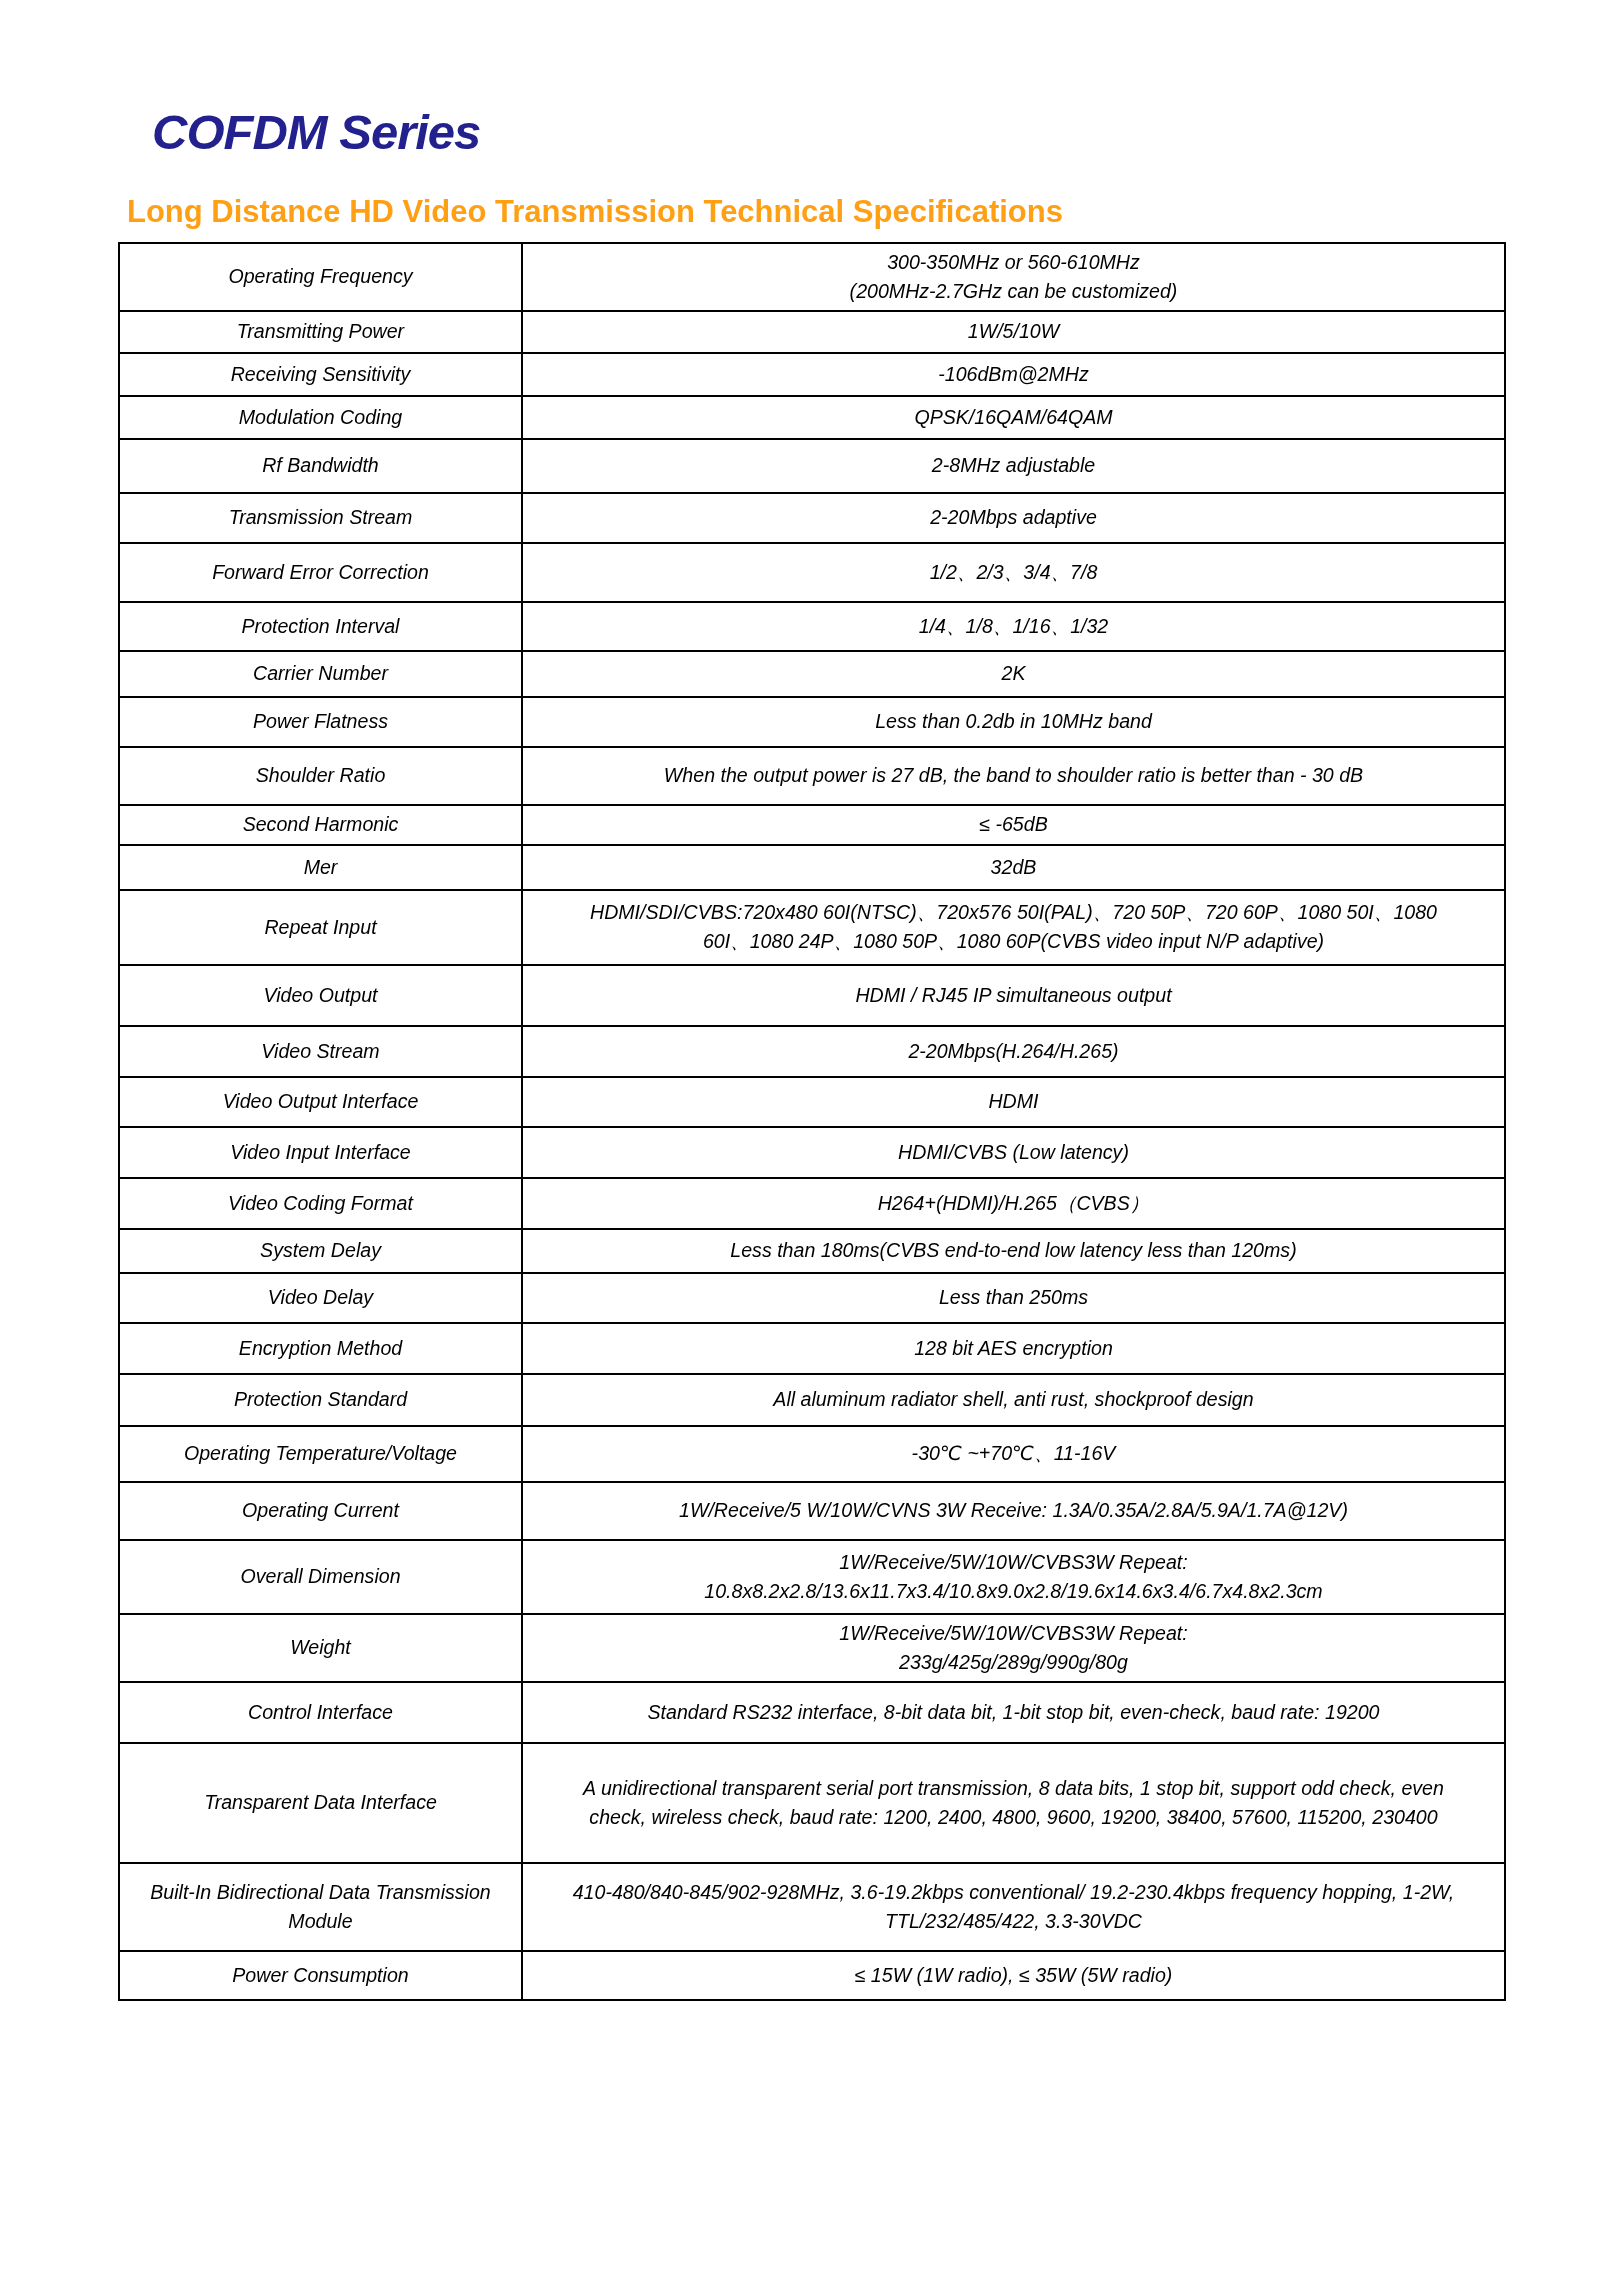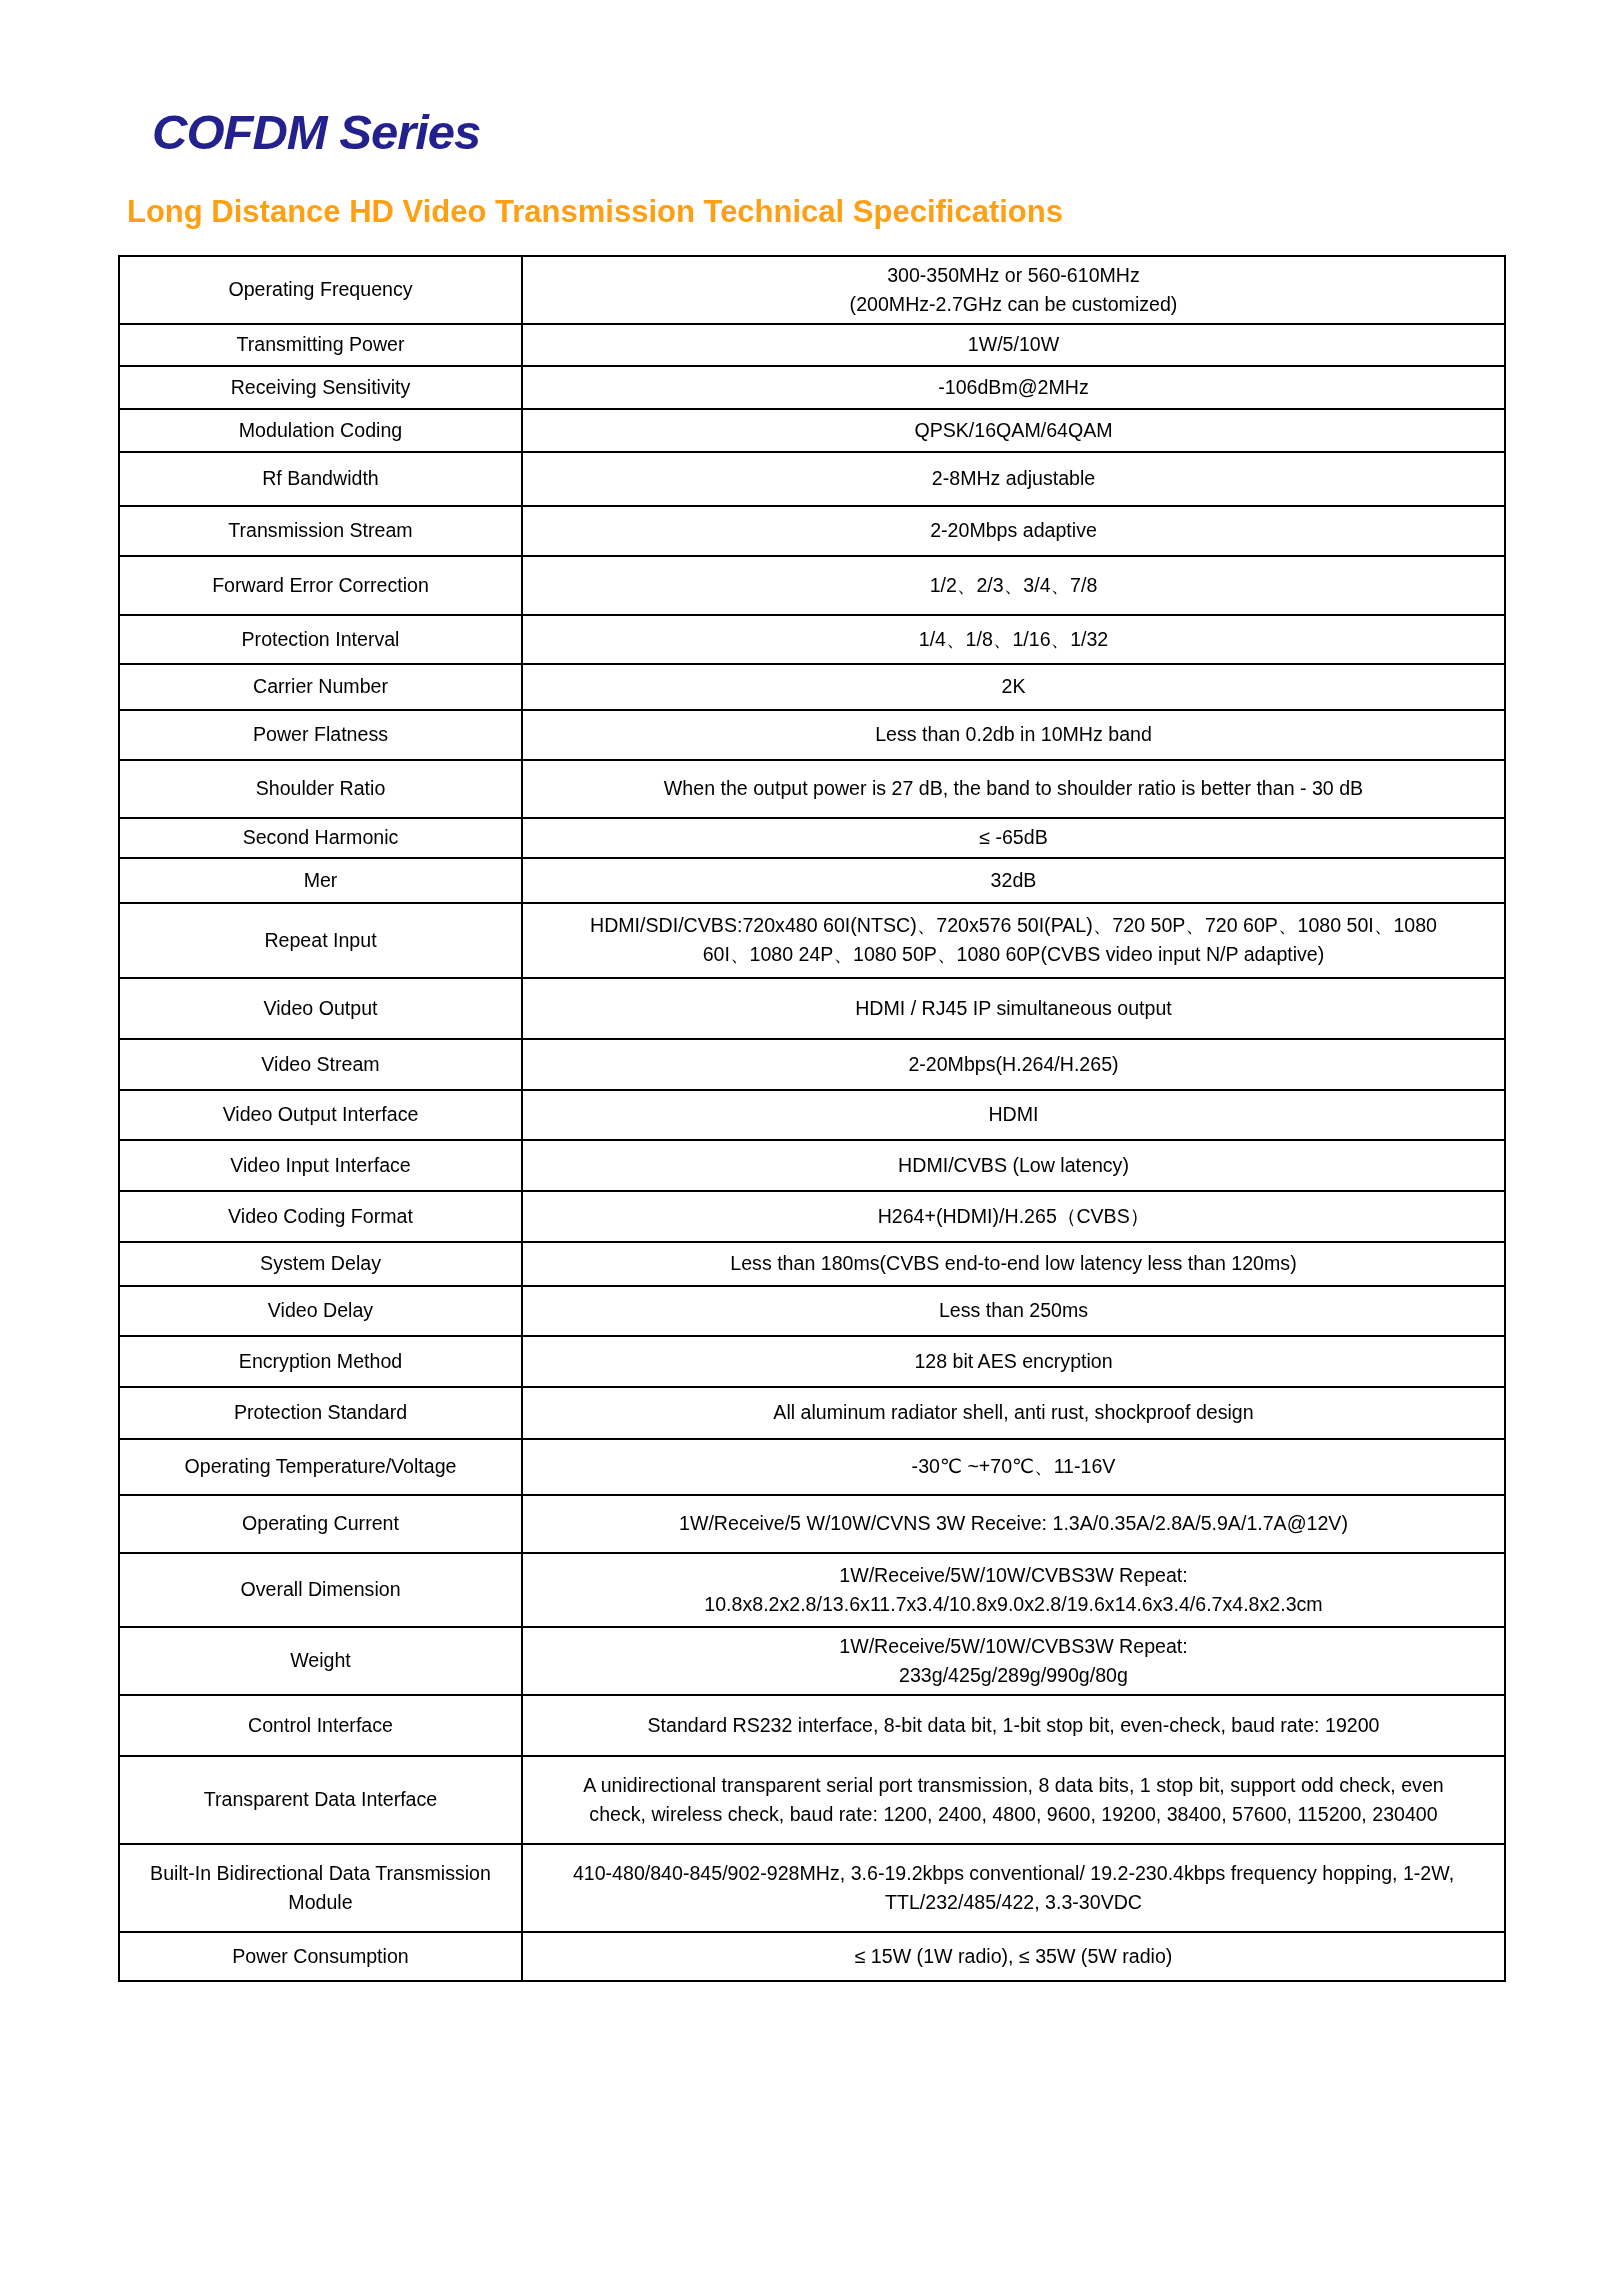--- a/index.html
+++ b/index.html
@@ -27,28 +27,29 @@
     white-space:nowrap;
     margin-left:44px;
   }
   .subtitle{
     position:absolute;left:127px;top:190px;
     font-weight:bold;font-size:31px;line-height:1.4;
     color:var(--color-subtitle_orange);
     white-space:nowrap;
   }
   table.spec-table{
-    position:absolute;left:118px;top:255px;
+    position:absolute;left:118px;top:242px;
     width:1386px;
     border-collapse:collapse;
     table-layout:fixed;
     border-top:2.9px solid var(--color-table_border);
     border-bottom:2.9px solid var(--color-table_border);
     border-left:2px solid var(--color-table_border);
     border-right:2px solid var(--color-table_border);
+    font-style:italic;
   }
   table.spec-table td{
     border-top:2.9px solid var(--color-table_border);
     vertical-align:middle;
     text-align:center;
     font-size:19.6px;
     line-height:29px;
     white-space:pre-line;
     padding:3.9px 9.8px;
   }
@@ -60,21 +61,21 @@
   
   tr:nth-child(1){height:62px}  tr:nth-child(2){height:42px}  tr:nth-child(3){height:43px}
   tr:nth-child(4){height:43px}  tr:nth-child(5){height:54px}  tr:nth-child(6){height:50px}
   tr:nth-child(7){height:59px}  tr:nth-child(8){height:49px}  tr:nth-child(9){height:46px}
   tr:nth-child(10){height:50px} tr:nth-child(11){height:58px} tr:nth-child(12){height:40px}
   tr:nth-child(13){height:45px} tr:nth-child(14){height:75px} tr:nth-child(15){height:61px}
   tr:nth-child(16){height:51px} tr:nth-child(17){height:50px} tr:nth-child(18){height:51px}
   tr:nth-child(19){height:51px} tr:nth-child(20){height:44px} tr:nth-child(21){height:50px}
   tr:nth-child(22){height:51px} tr:nth-child(23){height:52px} tr:nth-child(24){height:56px}
   tr:nth-child(25){height:58px} tr:nth-child(26){height:74px} tr:nth-child(27){height:60px}
-  tr:nth-child(28){height:61px} tr:nth-child(29){height:88px} tr:nth-child(30){height:88px}
+  tr:nth-child(28){height:61px} tr:nth-child(29){height:120px} tr:nth-child(30){height:88px}
   tr:nth-child(31){height:49px}
 </style>
 </head>
 <body>
 
 <div class="doc">
   <h1 class="title">COFDM Series</h1>
   <h2 class="subtitle">Long Distance HD Video Transmission Technical Specifications</h2>
 
   <table class="spec-table">

